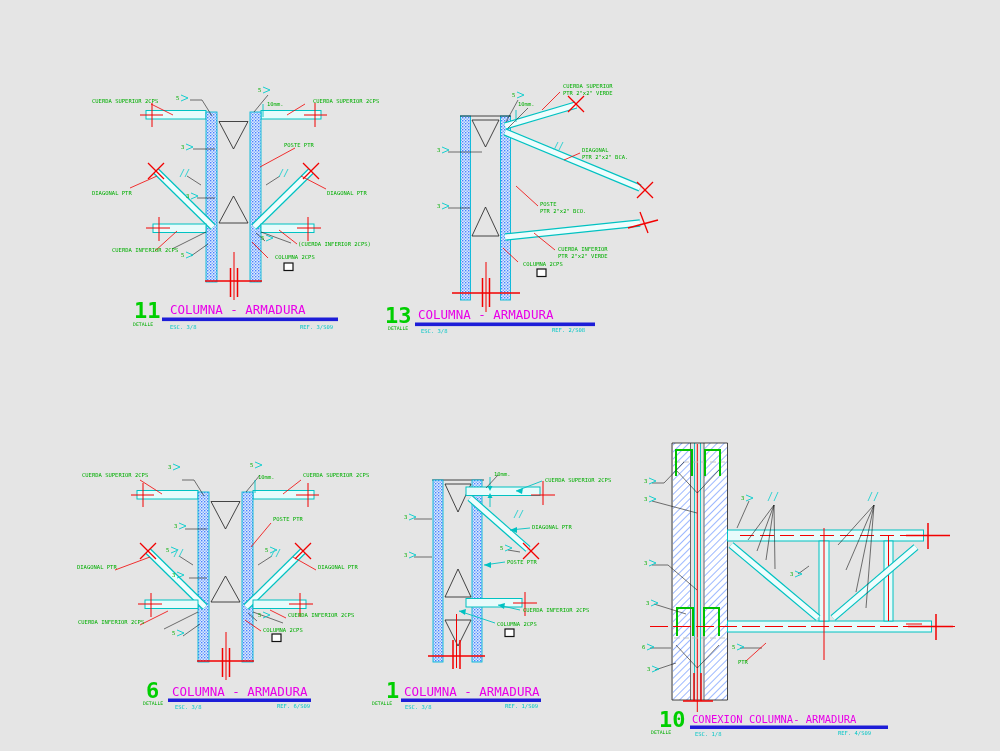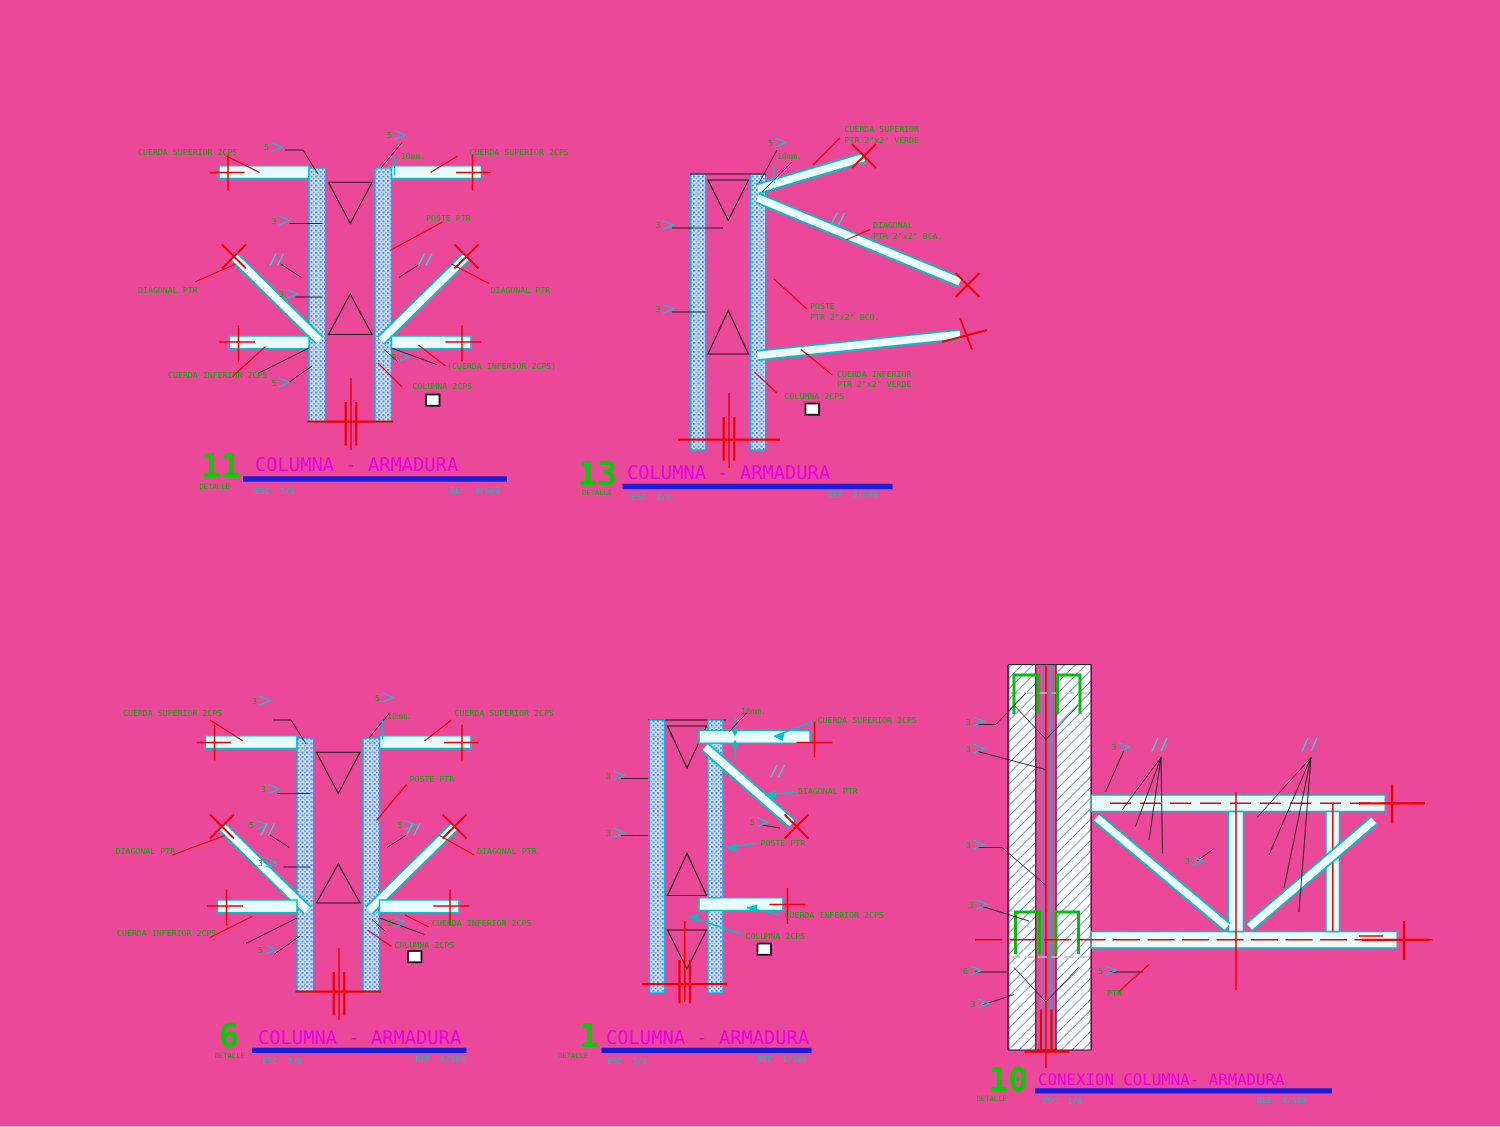--- a/index.html
+++ b/index.html
@@ -1,16 +1,16 @@
 <!DOCTYPE html>
 <html><head>
 <meta charset="utf-8">
 <style>
   html,body{margin:0;padding:0;background:#fff;}
-  .canvas{position:relative;width:1000px;height:751px;background:#ec4899;overflow:hidden;}
+  .canvas{position:relative;width:1000px;height:751px;background:#e5e5e5;overflow:hidden;}
   svg{position:absolute;left:0;top:0;}
   text{font-family:"DejaVu Sans Mono","Liberation Mono",monospace;}
   .k{stroke:#1a1a1a;stroke-width:.8;fill:none}
   .k2{stroke:#1a1a1a;stroke-width:.6;fill:none}
   .r{stroke:#f20000;stroke-width:1;fill:none}
   .rt{stroke:#f20000;stroke-width:1.5;fill:none}
   .rx{stroke:#f20000;stroke-width:1.3;fill:none}
   .rl{stroke:#f20000;stroke-width:.8;fill:none}
   .c{stroke:#00c2c2;stroke-width:.9;fill:none}
   .mem{fill:#e7fbfb;stroke:#00c2c2;stroke-width:1}

